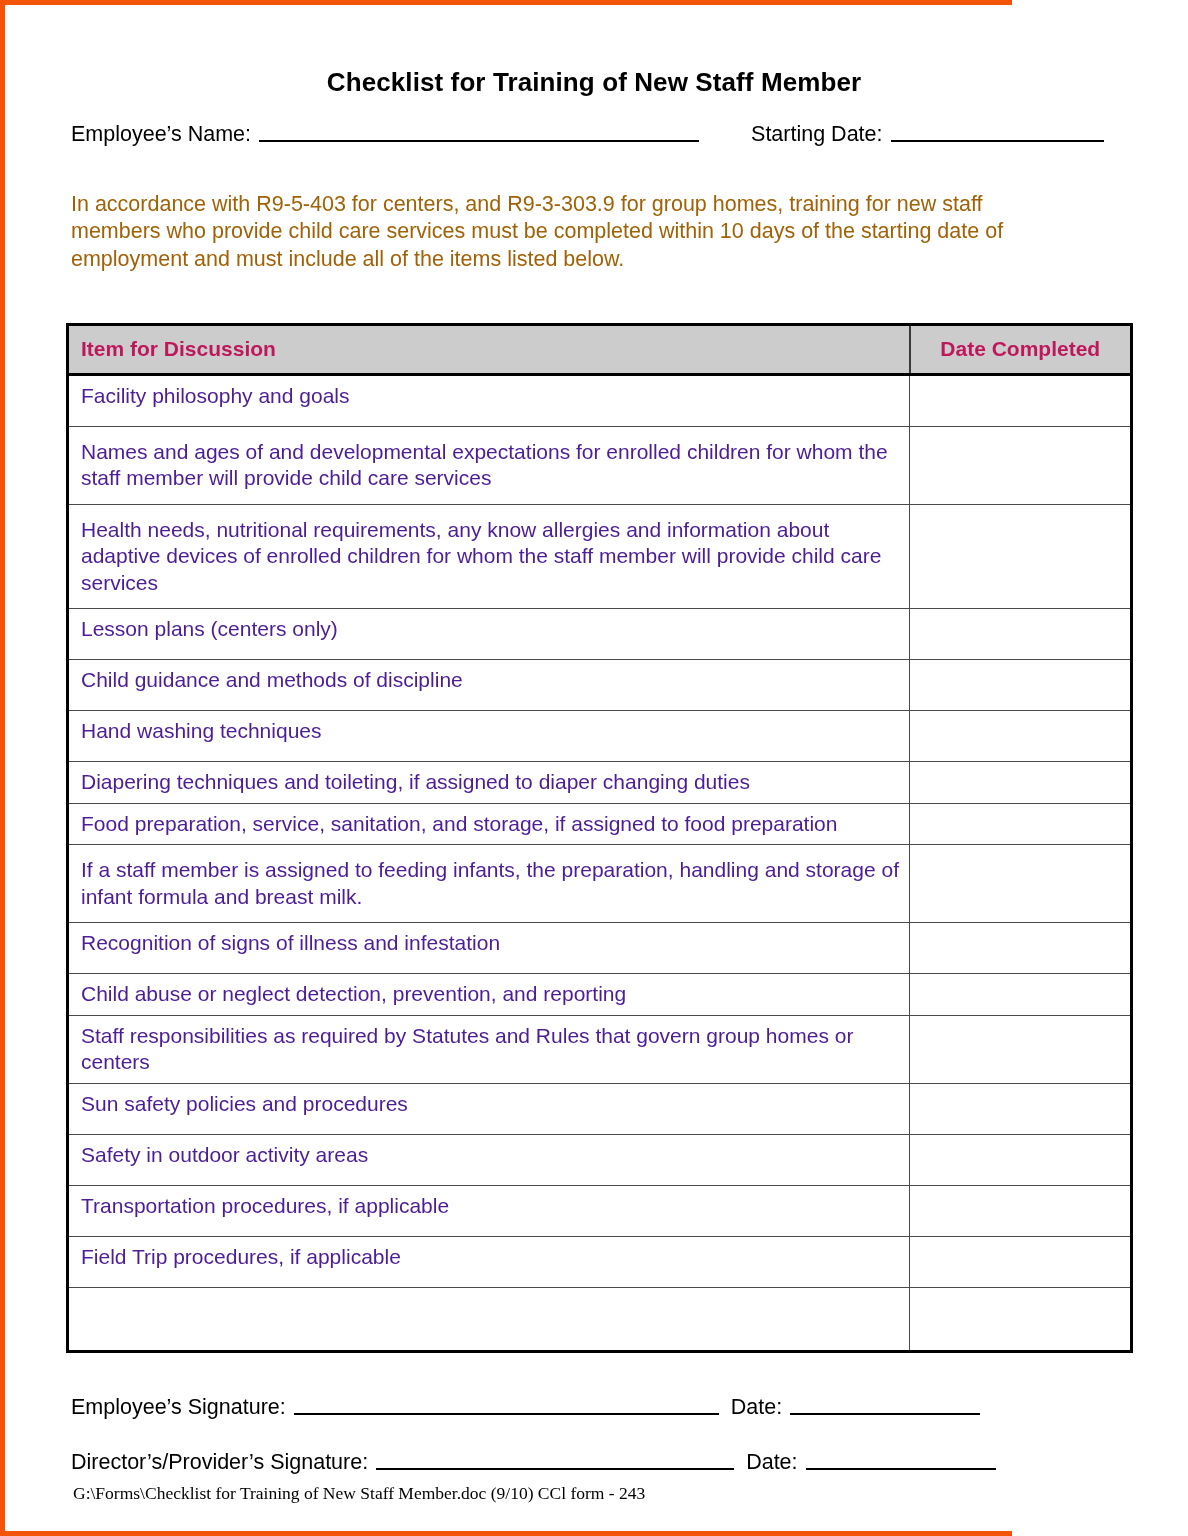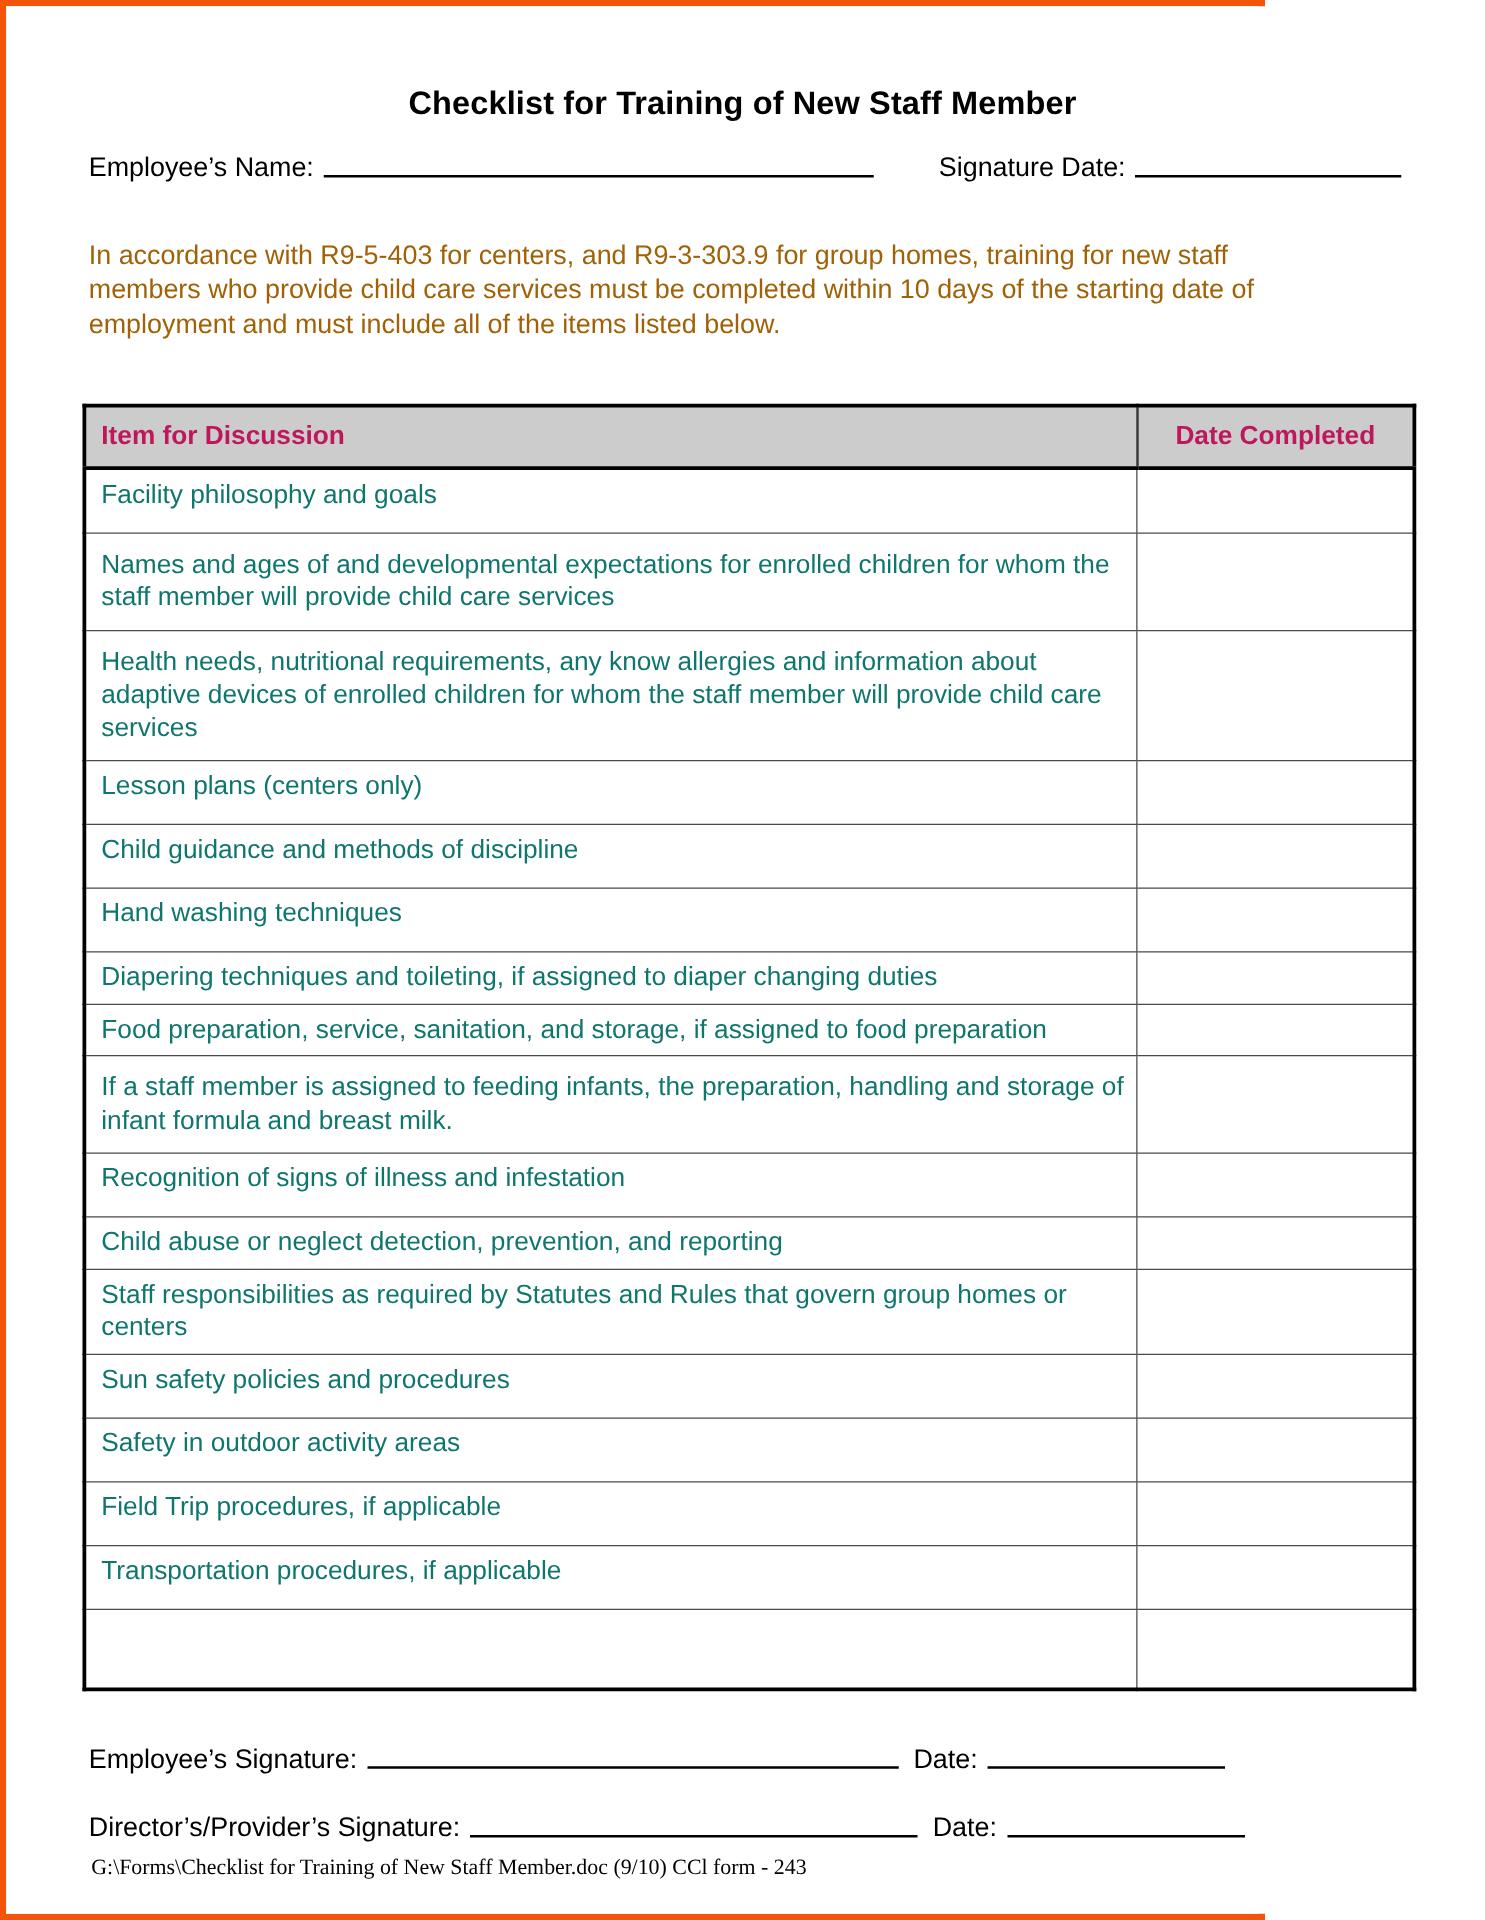--- a/index.html
+++ b/index.html
@@ -97,21 +97,21 @@
     vertical-align: middle;
   }
   table.checklist th.date-head {
     text-align: center;
     padding-left: 0;
   }
   table.checklist td {
     border: 1.5px solid #4a4a4a;
     font-size: 21px;
     line-height: 26.5px;
-    color: #0f766e;
+    color: #4c1d95;
     padding: 7px 10px 7px 12px;
     vertical-align: top;
     background: #ffffff;
   }
   table.checklist td.date-cell { padding: 0; }
   table.checklist tr.r-tall td { height: 36px; }
   table.checklist tr.r-pad td  { padding-top: 12px; padding-bottom: 12px; }
   table.checklist tr.r-last td { height: 48px; }
 
   
@@ -145,21 +145,21 @@
 
 <div id="page-frame">
   <div id="sheet">
 
     <h1 class="doc-title">Checklist for Training of New Staff Member</h1>
 
     <div class="idline">
       <span class="lbl">Employee’s Name:</span>
       <span class="rule rule-name"></span>
       <span class="gap-lg"></span>
-      <span class="lbl">Signature Date:</span>
+      <span class="lbl">Starting Date:</span>
       <span class="rule rule-date"></span>
     </div>
 
     <p class="intro">In accordance with R9-5-403 for centers, and R9-3-303.9 for group homes, training for new staff members who provide child care services must be completed within 10 days of the starting date of employment and must include all of the items listed below.</p>
 
     <div class="table-wrap">
       <table class="checklist">
         <colgroup>
           <col class="c-item">
           <col class="c-date">
@@ -221,25 +221,25 @@
             </tr>
             <tr class="r-tall">
               <td class="item-cell">Sun safety policies and procedures</td>
               <td class="date-cell"></td>
             </tr>
             <tr class="r-tall">
               <td class="item-cell">Safety in outdoor activity areas</td>
               <td class="date-cell"></td>
             </tr>
             <tr class="r-tall">
+              <td class="item-cell">Transportation procedures, if applicable</td>
+              <td class="date-cell"></td>
+            </tr>
+            <tr class="r-tall">
               <td class="item-cell">Field Trip procedures, if applicable</td>
-              <td class="date-cell"></td>
-            </tr>
-            <tr class="r-tall">
-              <td class="item-cell">Transportation procedures, if applicable</td>
               <td class="date-cell"></td>
             </tr>
             <tr class="r-last">
               <td class="item-cell"></td>
               <td class="date-cell"></td>
             </tr>
           </tbody>
       </table>
     </div>
 

